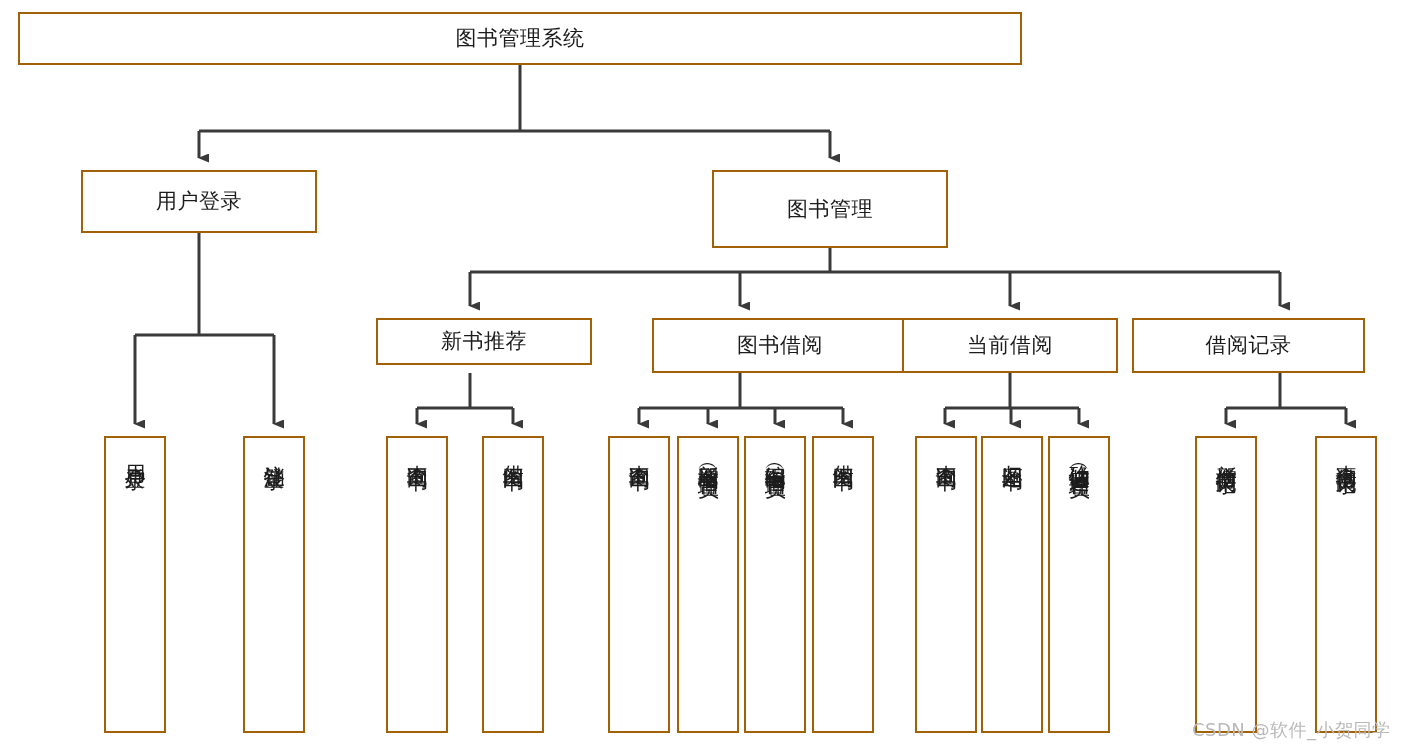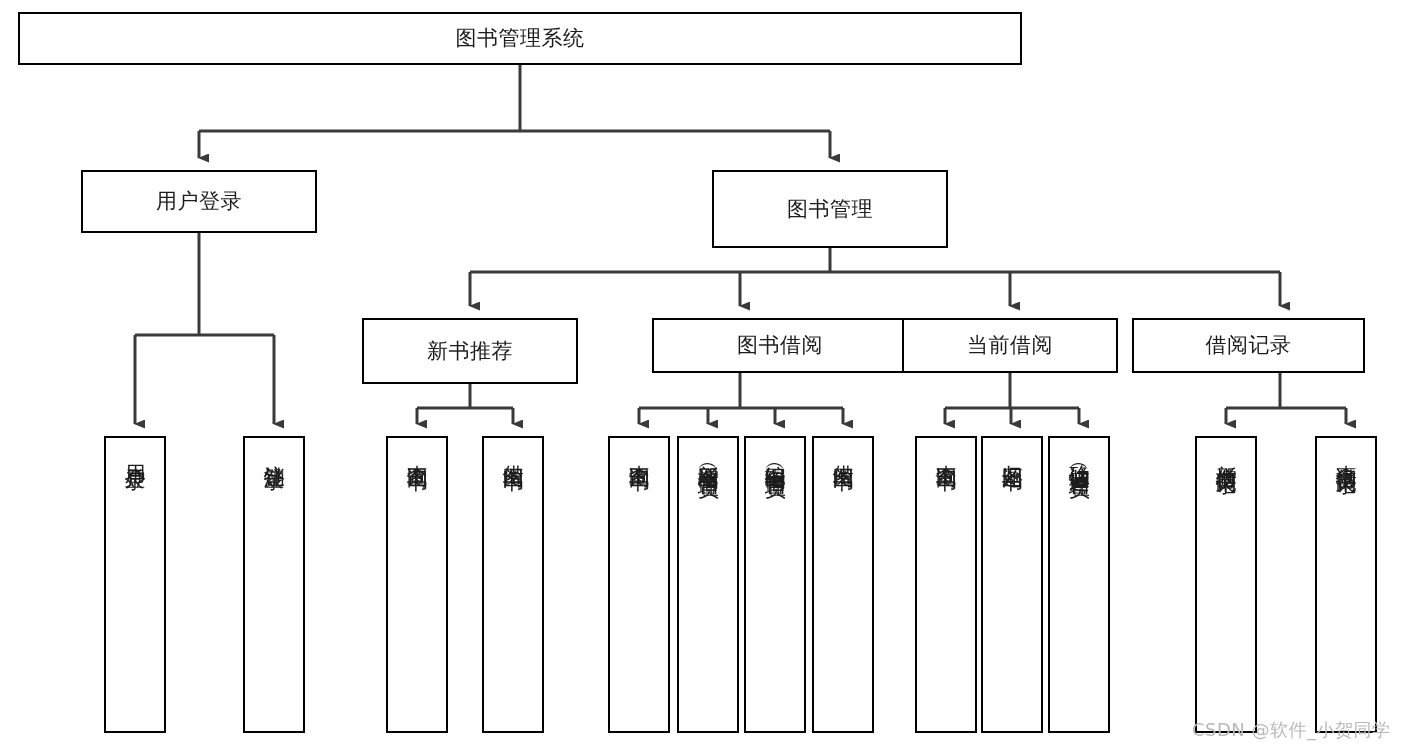--- a/index.html
+++ b/index.html
@@ -22,21 +22,21 @@
     position: absolute;
     left: 0;
     top: 0;
     width: 1405px;
     height: 747px;
     pointer-events: none;
   }
   .node {
     position: absolute;
     box-sizing: border-box;
-    border: 2px solid #000000;
+    border: 2px solid #a16207;
     background: #ffffff;
     display: flex;
     align-items: center;
     justify-content: center;
     color: #1c1c1c;
   }
   .node-label {
     font-size: 21px;
     line-height: 1.25;
     letter-spacing: 0.5px;
@@ -126,21 +126,21 @@
   </div>
 
   <div class="node" style="left:81px; top:170px; width:236px; height:63px;">
     <span class="node-label">用户登录</span>
   </div>
 
   <div class="node" style="left:712px; top:170px; width:236px; height:78px;">
     <span class="node-label">图书管理</span>
   </div>
 
-  <div class="node" style="left:362px; top:318px; width:216px; height:66px;">
+  <div class="node" style="left:376px; top:318px; width:216px; height:47px;">
     <span class="node-label">新书推荐</span>
   </div>
 
   <div class="node" style="left:652px; top:318px; width:256px; height:55px;">
     <span class="node-label">图书借阅</span>
   </div>
 
   <div class="node" style="left:902px; top:318px; width:216px; height:55px;">
     <span class="node-label">当前借阅</span>
   </div>

